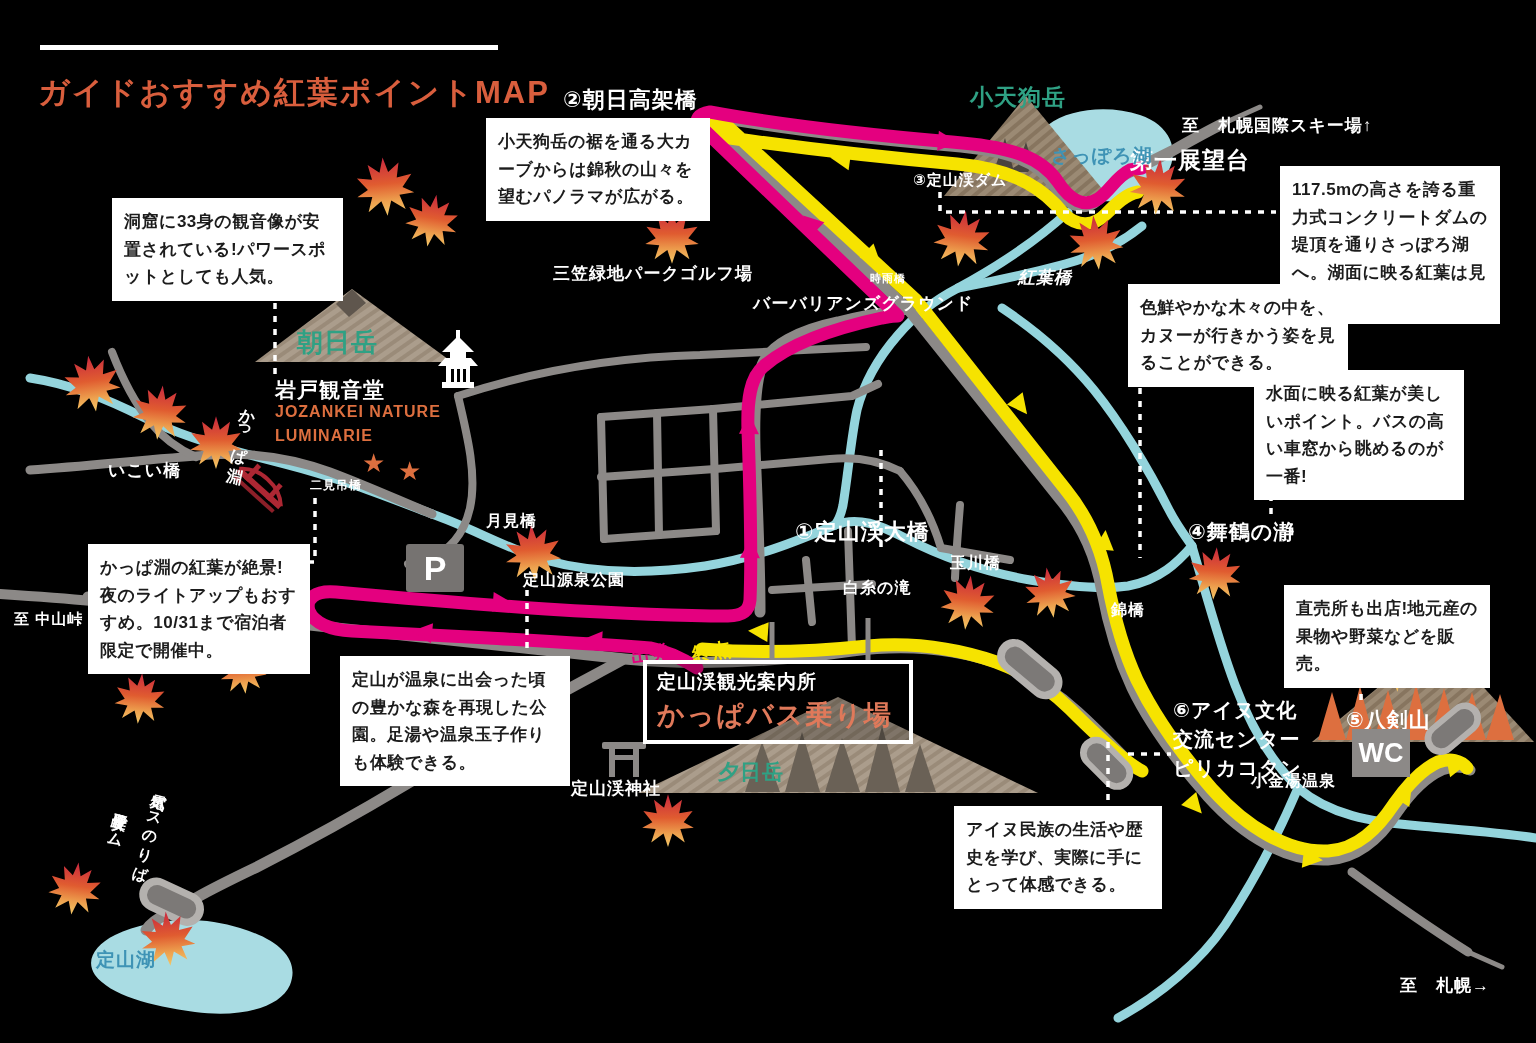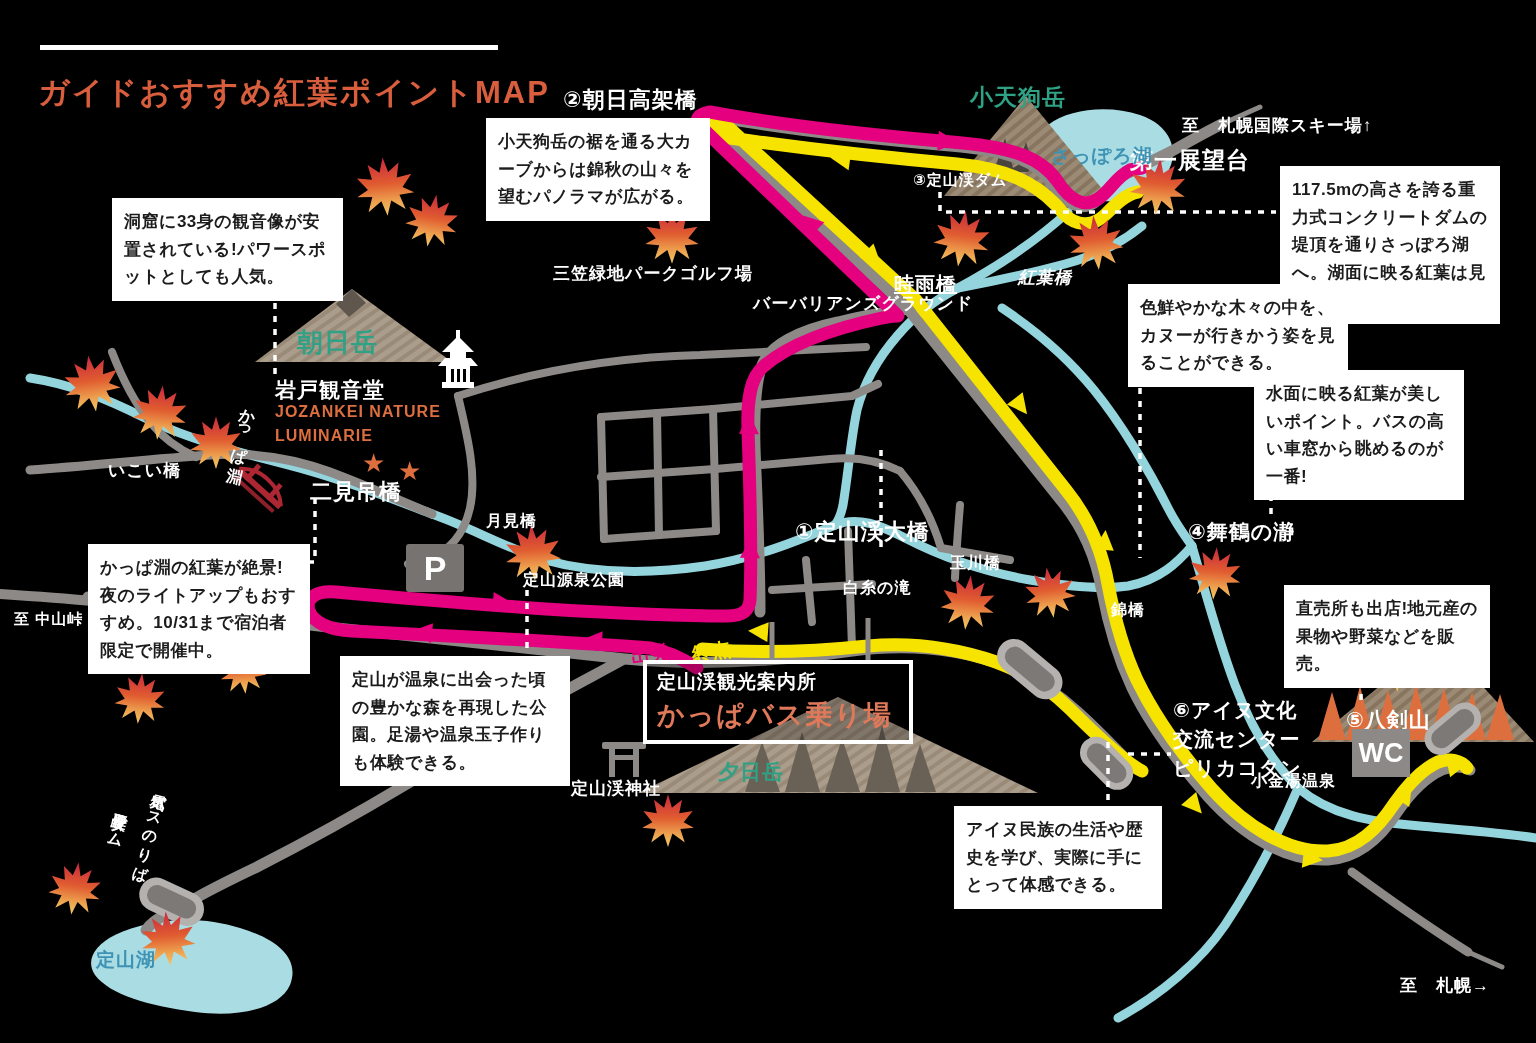--- a/index.html
+++ b/index.html
@@ -278,31 +278,31 @@
 
   <div id="title-bar"></div>
   <div id="page-title">ガイドおすすめ紅葉ポイントMAP</div>
 
   <div class="lbl" style="left:563px;top:86px;font-size:22px;">②朝日高架橋</div>
   <div class="lbl teal" style="left:970px;top:83px;font-size:23px;">小天狗岳</div>
   <div class="lbl" style="left:1182px;top:115px;font-size:17px;">至　札幌国際スキー場↑</div>
   <div class="lbl" style="left:1130px;top:146px;font-size:23px;">第一展望台</div>
   <div class="lbl" style="left:913px;top:170px;font-size:15px;">③定山渓ダム</div>
   <div class="lbl blue" style="left:1051px;top:144px;font-size:19px;">さっぽろ湖</div>
-  <div class="lbl" style="left:894px;top:271px;font-size:20px;text-decoration:underline;">時雨橋</div>
+  <div class="lbl" style="left:870px;top:271px;font-size:11px;">時雨橋</div>
   <div class="lbl" style="left:1018px;top:267px;font-size:17px;font-style:italic;">紅葉橋</div>
   <div class="lbl" style="left:753px;top:293px;font-size:17px;">バーバリアンズグラウンド</div>
   <div class="lbl" style="left:553px;top:263px;font-size:17px;">三笠緑地パークゴルフ場</div>
   <div class="lbl teal" style="left:297px;top:326px;font-size:26px;">朝日岳</div>
   <div class="lbl" style="left:275px;top:376px;font-size:21px;">岩戸観音堂</div>
   <div class="lbl orange" style="left:275px;top:400px;font-size:16px;line-height:1.5;">JOZANKEI NATURE
 LUMINARIE</div>
   <div class="lbl vtext" style="left:234px;top:398px;font-size:16px;transform:rotate(12deg);">かっぱ淵</div>
   <div class="lbl" style="left:108px;top:460px;font-size:17px;">いこい橋</div>
-  <div class="lbl" style="left:310px;top:478px;font-size:22px;">二見吊橋</div>
+  <div class="lbl" style="left:310px;top:478px;font-size:12px;">二見吊橋</div>
   <div class="lbl" style="left:486px;top:511px;font-size:16px;">月見橋</div>
   <div class="lbl" style="left:523px;top:570px;font-size:16px;">定山源泉公園</div>
   <div class="lbl" style="left:795px;top:518px;font-size:22px;">①定山渓大橋</div>
   <div class="lbl" style="left:843px;top:578px;font-size:16px;">白糸の滝</div>
   <div class="lbl" style="left:950px;top:553px;font-size:16px;">玉川橋</div>
   <div class="lbl" style="left:1111px;top:600px;font-size:16px;">錦橋</div>
   <div class="lbl" style="left:1188px;top:518px;font-size:21px;">④舞鶴の瀞</div>
   <div class="lbl" style="left:14px;top:609px;font-size:15px;">至 中山峠</div>
   <div class="lbl pink" style="left:631px;top:642px;font-size:19px;transform:rotate(-8deg);">出発</div>
   <div class="lbl yellow" style="left:692px;top:640px;font-size:19px;transform:rotate(-8deg);">終点</div>

